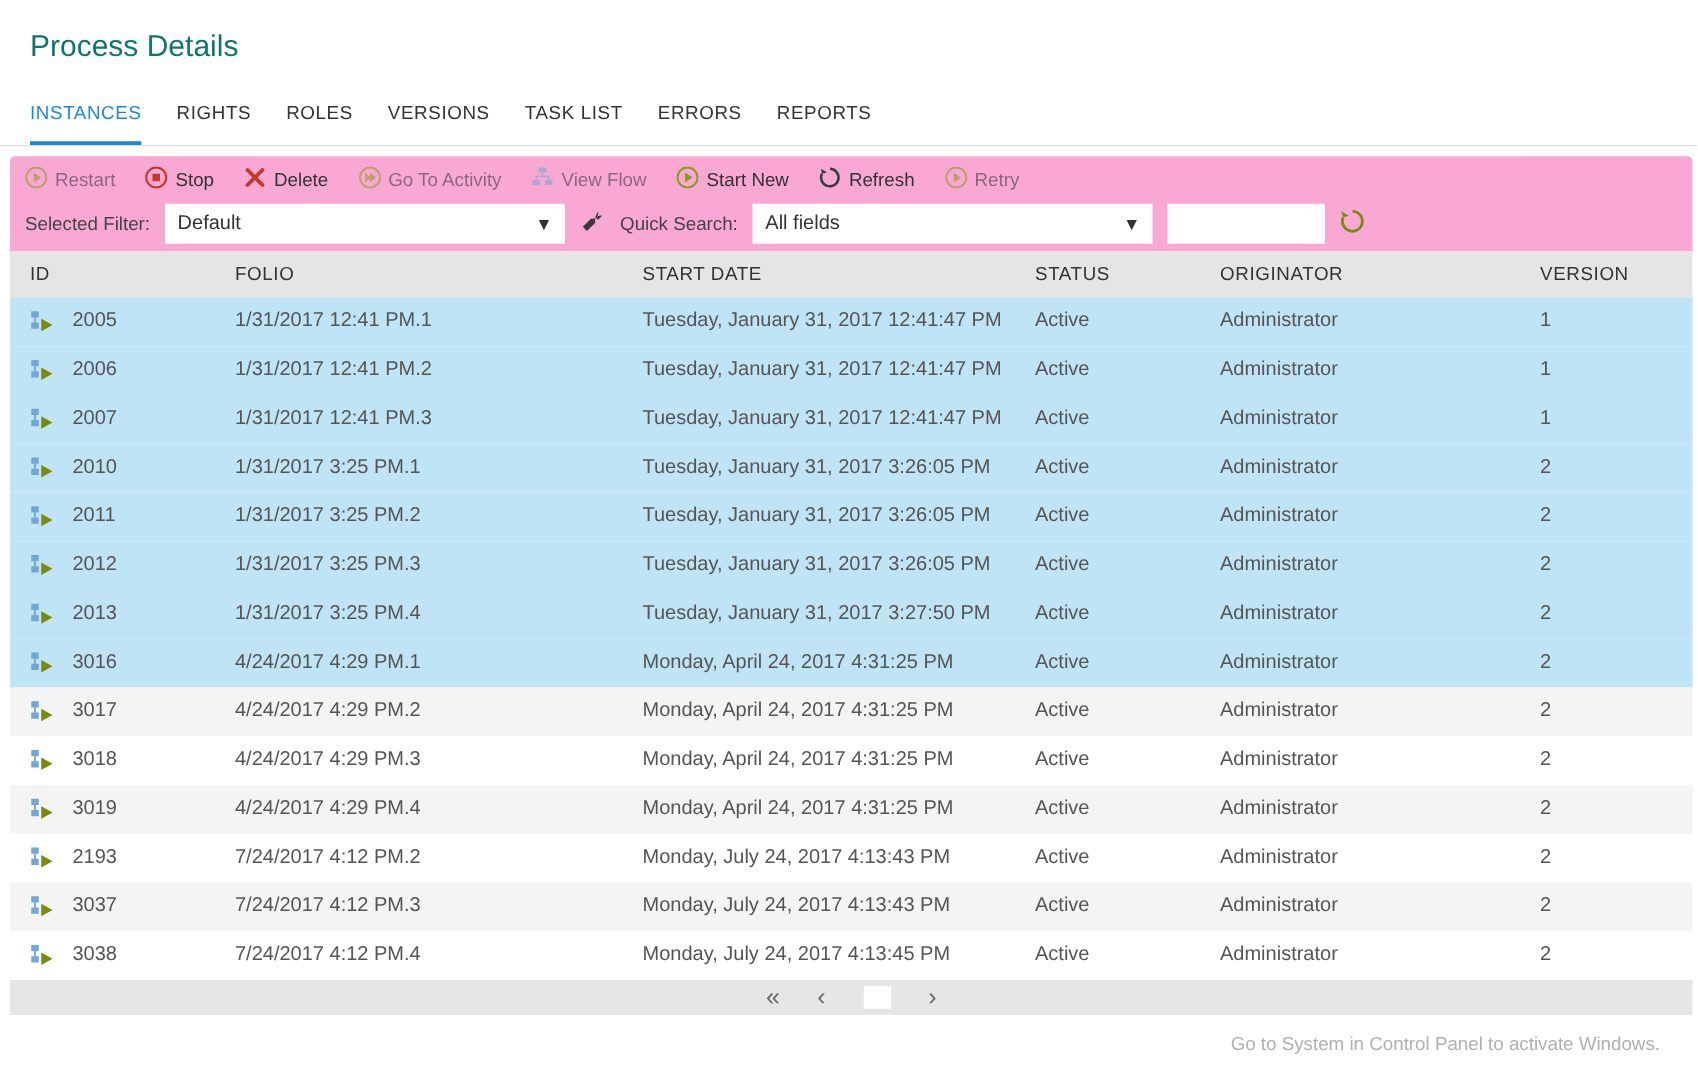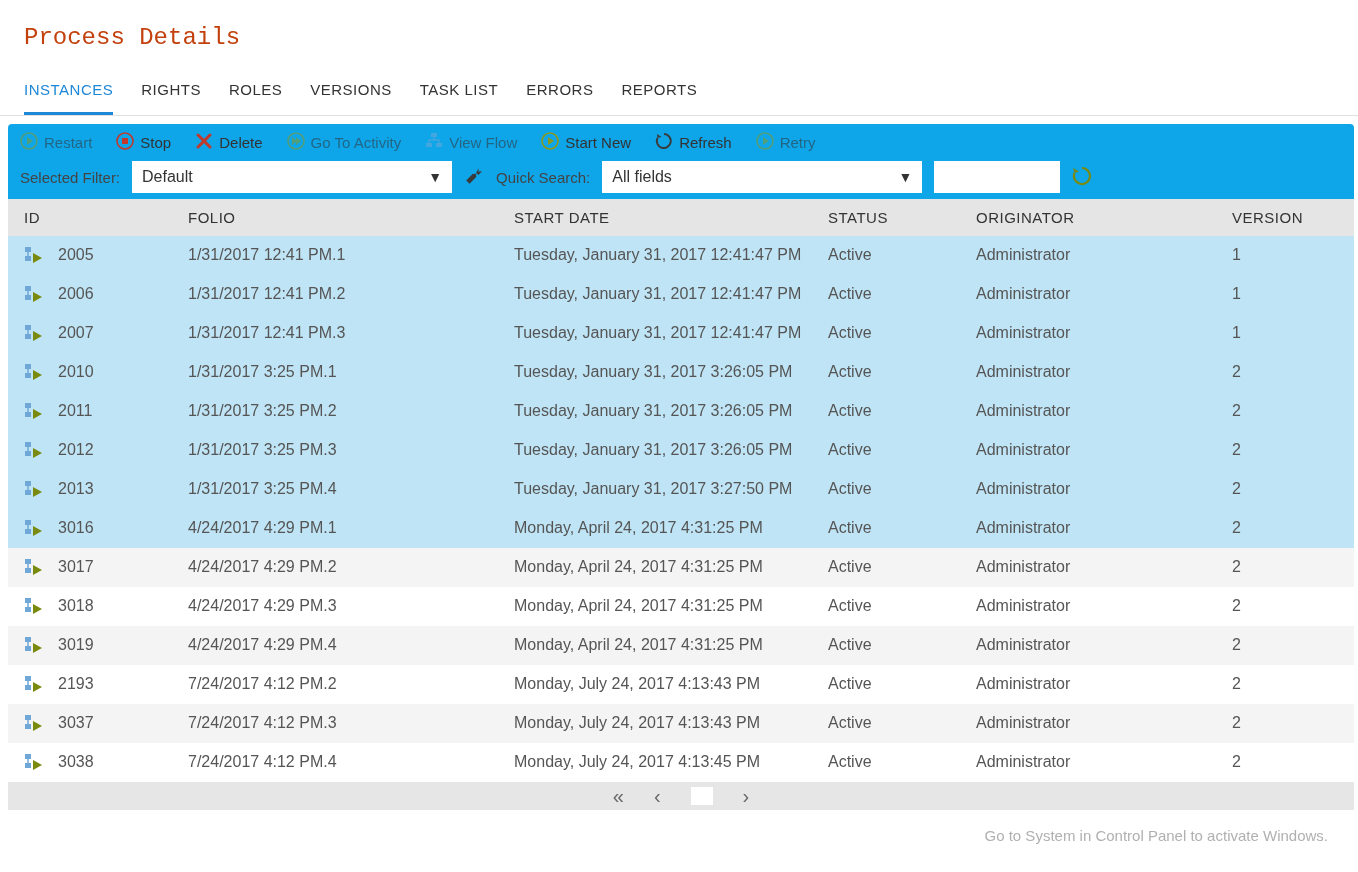--- a/index.html
+++ b/index.html
@@ -6,23 +6,22 @@
   body {
     font-family: "Segoe UI", Arial, sans-serif;
     background: #fff;
     color: #333;
     width: 1358px;
     overflow-x: hidden;
   }
   .page-title {
     font-size: 24px;
     font-weight: 400;
-    color: #c2410c;
+    color: #0f766e;
     padding: 24px 0 18px 24px;
-    font-family: Liberation Mono, monospace;
   }
   .tabs {
     display: flex;
     gap: 28px;
     border-bottom: 1px solid #e0e0e0;
     padding: 0 24px;
     font-size: 15px;
   }
   .tab {
     padding: 12px 0 14px 0;
@@ -32,21 +31,21 @@
   }
   .tab.active {
     color: #1e88d8;
     border-bottom: 3px solid #1e88d8;
     font-weight: 500;
   }
   .main {
     padding: 8px 4px 0 8px;
   }
   .toolbar {
-    background: #0ea5e9;
+    background: #f9a8d4;
     border-radius: 4px 4px 0 0;
     padding: 8px 12px 6px 12px;
   }
   .toolbar-row1 {
     display: flex;
     align-items: center;
     gap: 24px;
     padding-bottom: 8px;
   }
   .tbtn {

